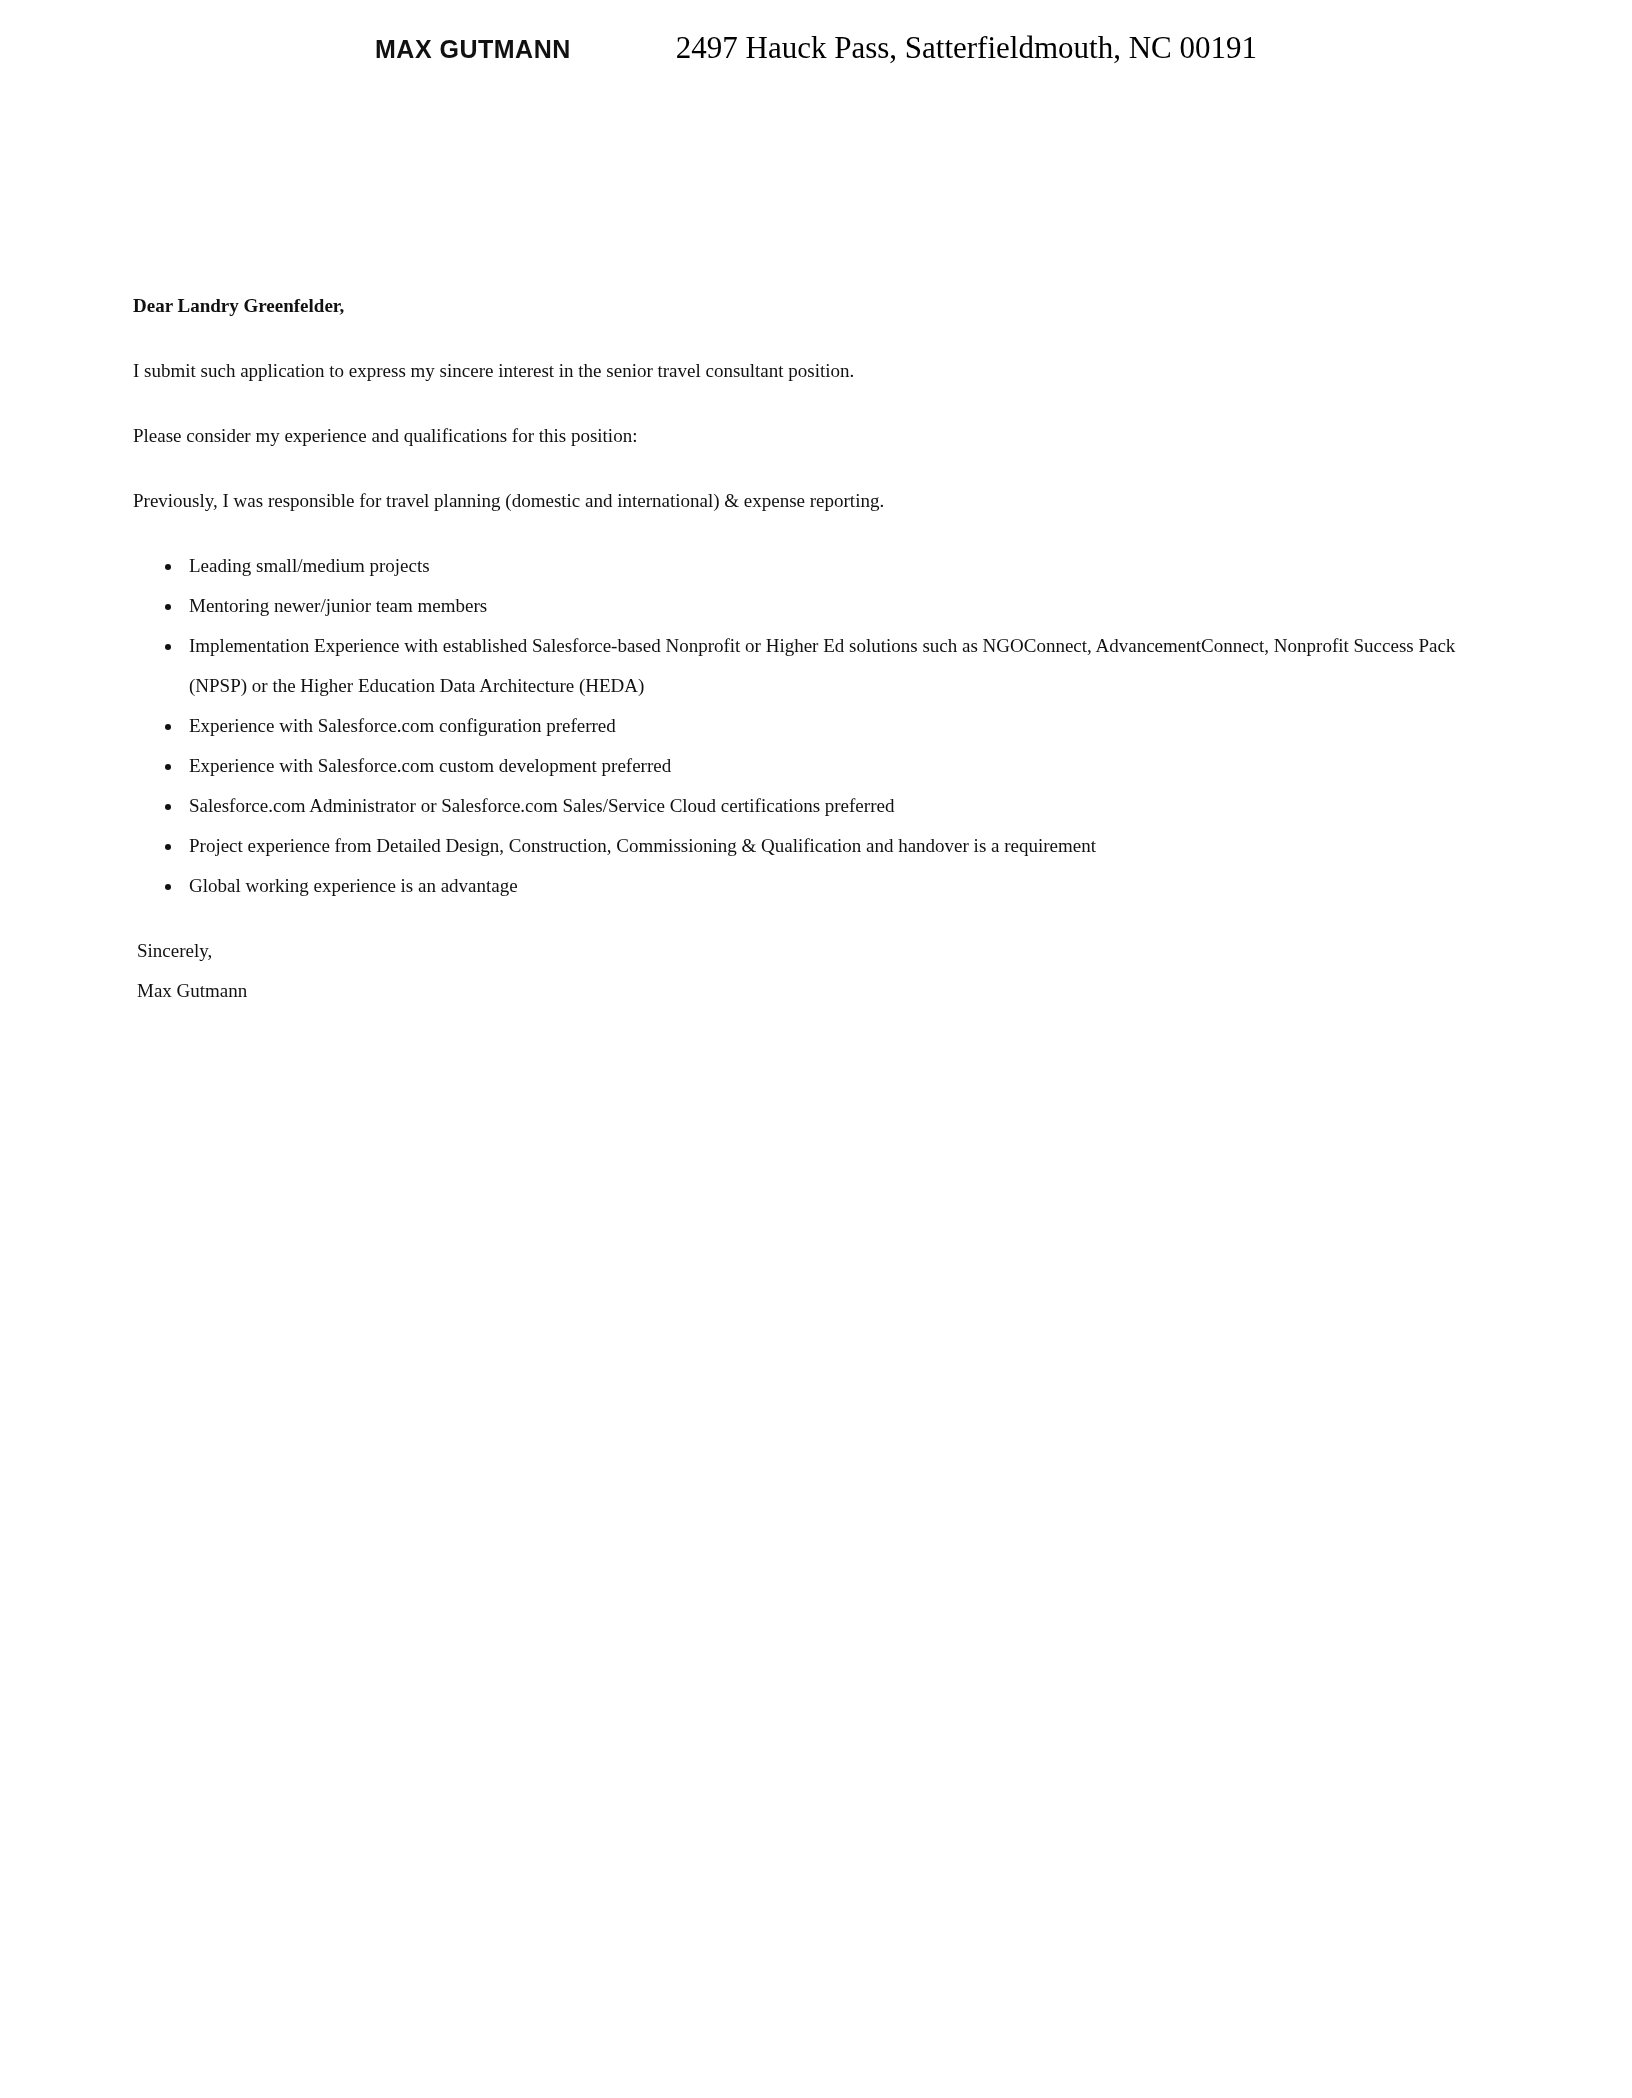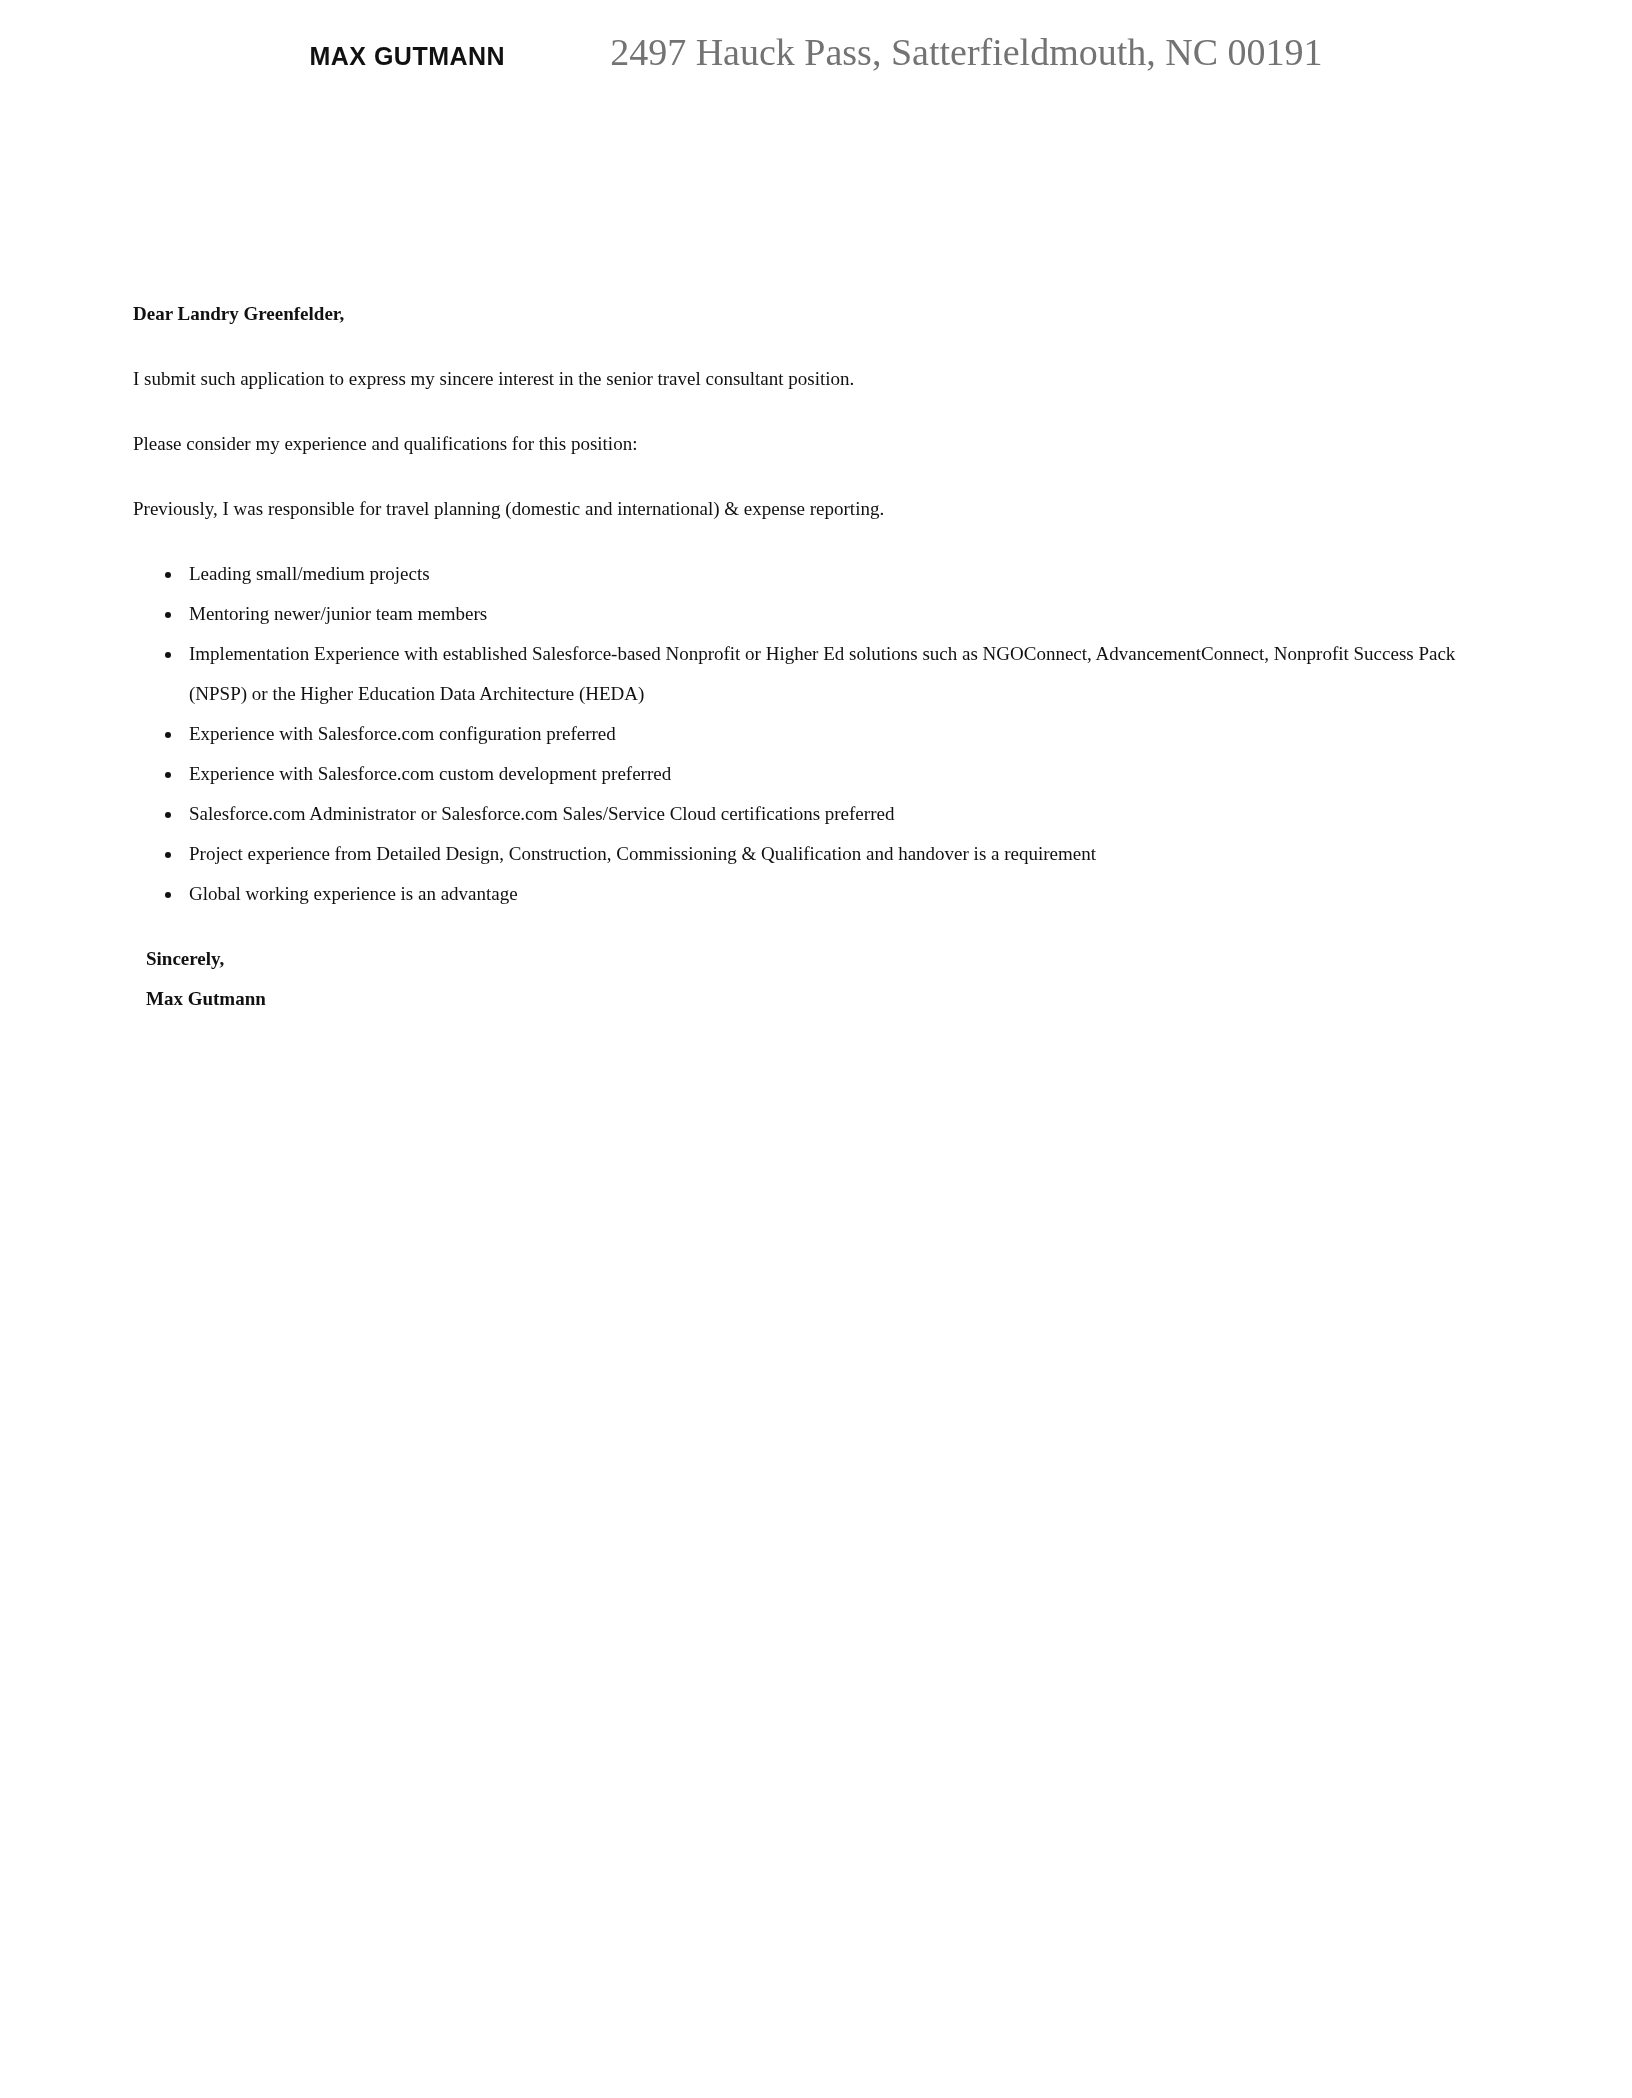--- a/index.html
+++ b/index.html
@@ -29,22 +29,22 @@
   }
   .header-name {
     font-family: "Liberation Sans", sans-serif;
     font-weight: 700;
     font-size: 25px;
     letter-spacing: 0.5px;
     color: #111111;
     white-space: nowrap;
   }
   .header-address {
-    font-size: 38px;
-    color: #737373;
+    font-size: 31px;
+    color: #000000;
     white-space: nowrap;
   }
   .letter-body {
     margin-top: 220px;
     font-size: 19px;
     line-height: 40px;
     max-width: 1372px;
   }
   .salutation {
     font-weight: 700;
@@ -60,22 +60,21 @@
   }
   ul.bullet-list li {
     margin: 0;
     padding-left: 6px;
   }
   .closing-statement {
     font-weight: 700;
     margin: 48px 0 28px 0;
   }
   .signoff-block {
-    margin: 13px;
-    font-weight: bold;
+    margin: 4px;
   }
 </style>
 </head>
 <body>
 
 <div class="page">
 
   <div class="letter-header">
     <div class="header-name">MAX GUTMANN</div>
     <div class="header-address">2497 Hauck Pass, Satterfieldmouth, NC 00191</div>

